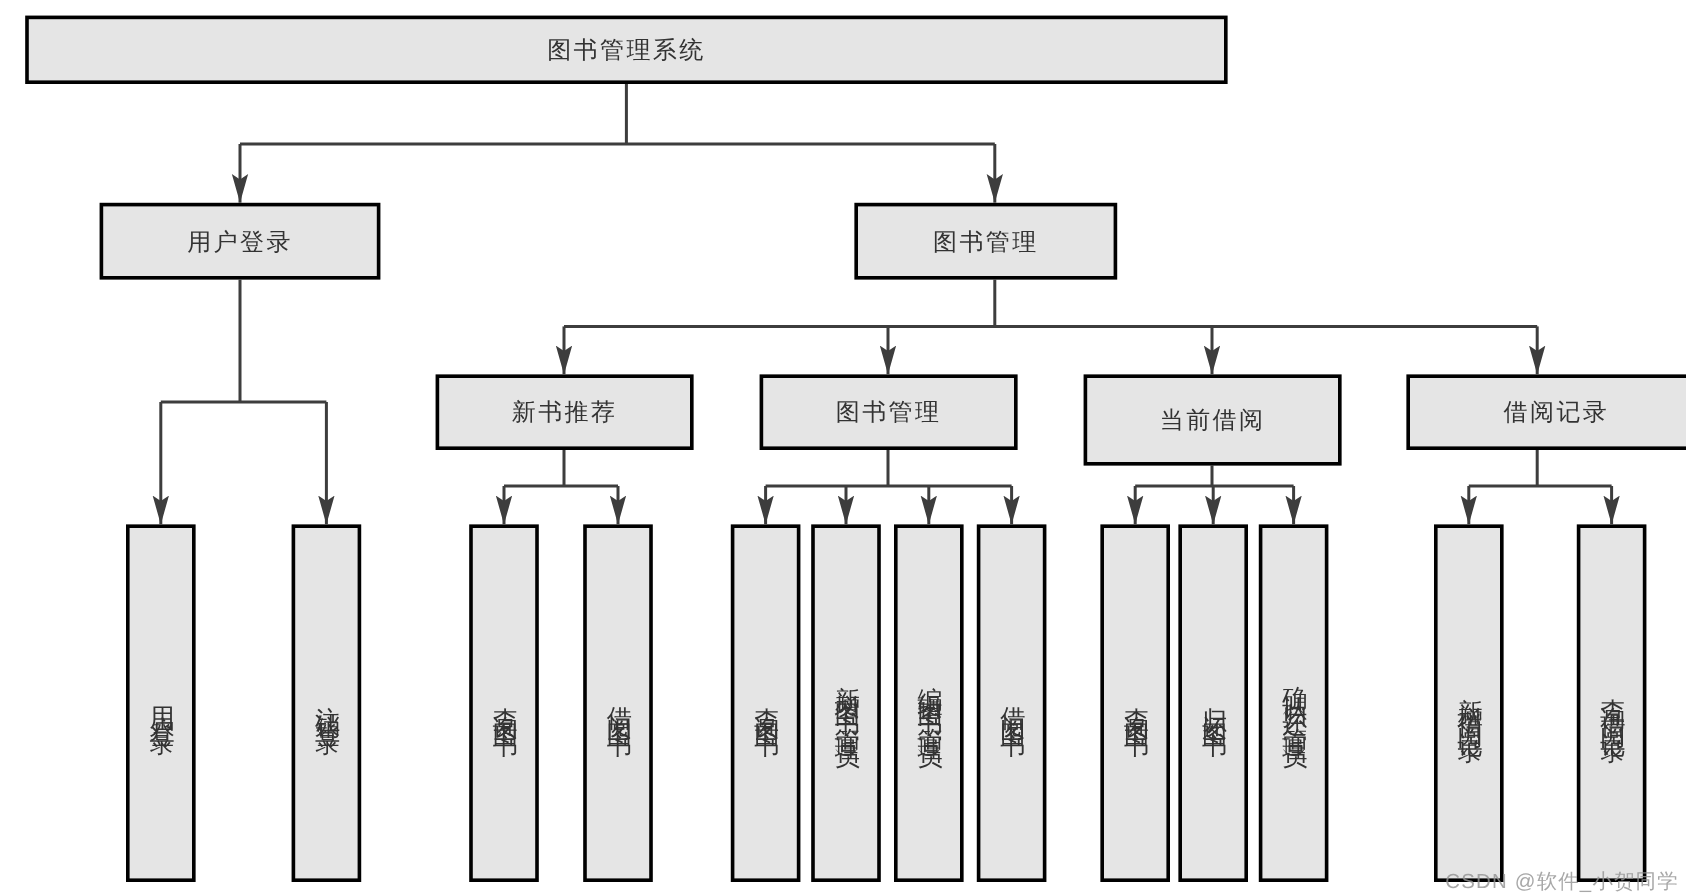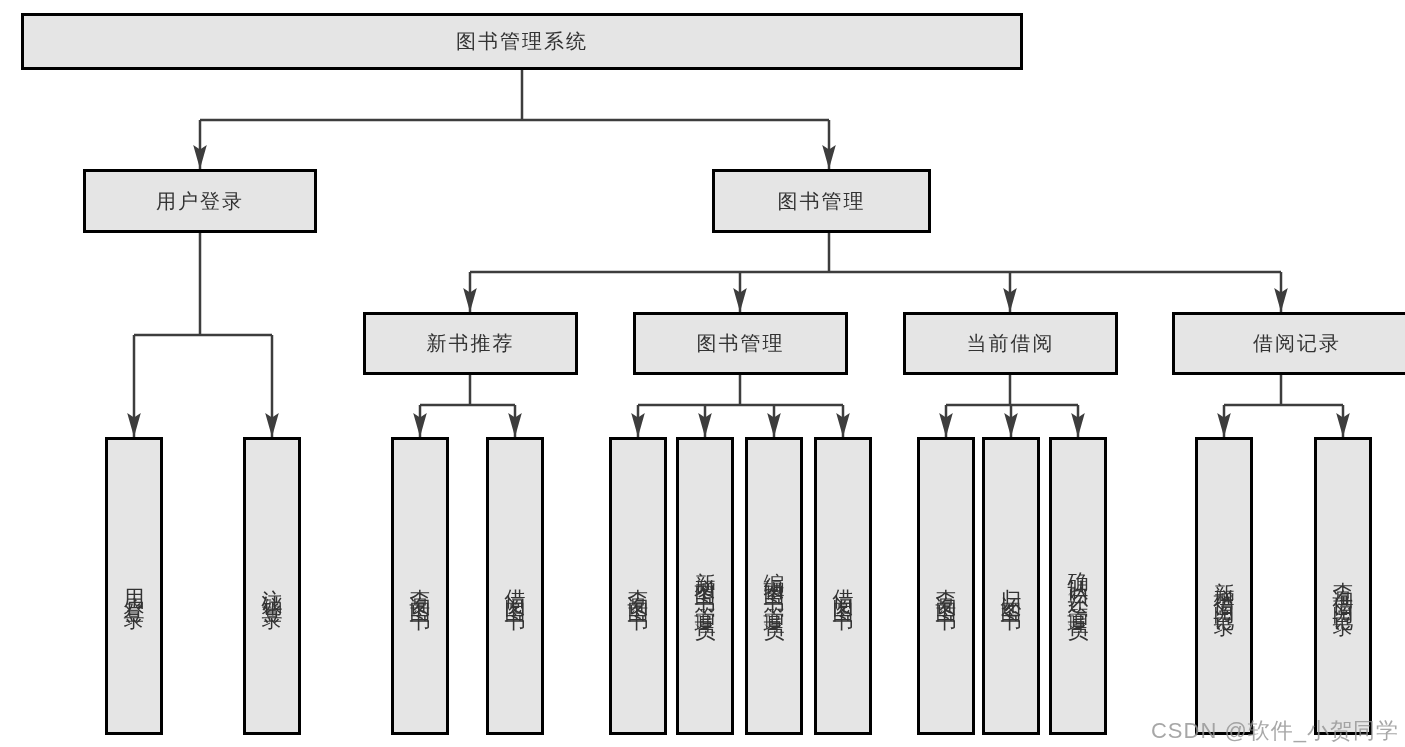--- a/index.html
+++ b/index.html
@@ -30,21 +30,21 @@
     writing-mode:vertical-rl;
     font-size:21px;
     letter-spacing:7px;
     line-height:1.15;
     white-space:nowrap;
   }
   .watermark {
     position:absolute;
     right:6px;
     bottom:1px;
-    font-size:22px;
+    font-size:17px;
     letter-spacing:1px;
     color:rgba(148,148,148,0.82);
     z-index:2;
     white-space:nowrap;
     margin-left:33px;
   }
 </style>
 </head>
 <body>
 
@@ -97,21 +97,21 @@
 <div class="node h" style="left:712px;top:169px;width:219px;height:64px">
   <span class="lbl">图书管理</span>
 </div>
 
 <div class="node h" style="left:363px;top:312px;width:215px;height:63px">
   <span class="lbl">新书推荐</span>
 </div>
 <div class="node h" style="left:633px;top:312px;width:215px;height:63px">
   <span class="lbl">图书管理</span>
 </div>
-<div class="node h" style="left:903px;top:312px;width:215px;height:63px">
+<div class="node h" style="left:903px;top:312px;width:215px;height:76px">
   <span class="lbl">当前借阅</span>
 </div>
 <div class="node h" style="left:1172px;top:312px;width:250px;height:63px">
   <span class="lbl">借阅记录</span>
 </div>
 
 <div class="node v" style="left:105px;top:437px;width:58px;height:298px">
   <span class="lbl">用户登录</span>
 </div>
 <div class="node v" style="left:243px;top:437px;width:58px;height:298px">

